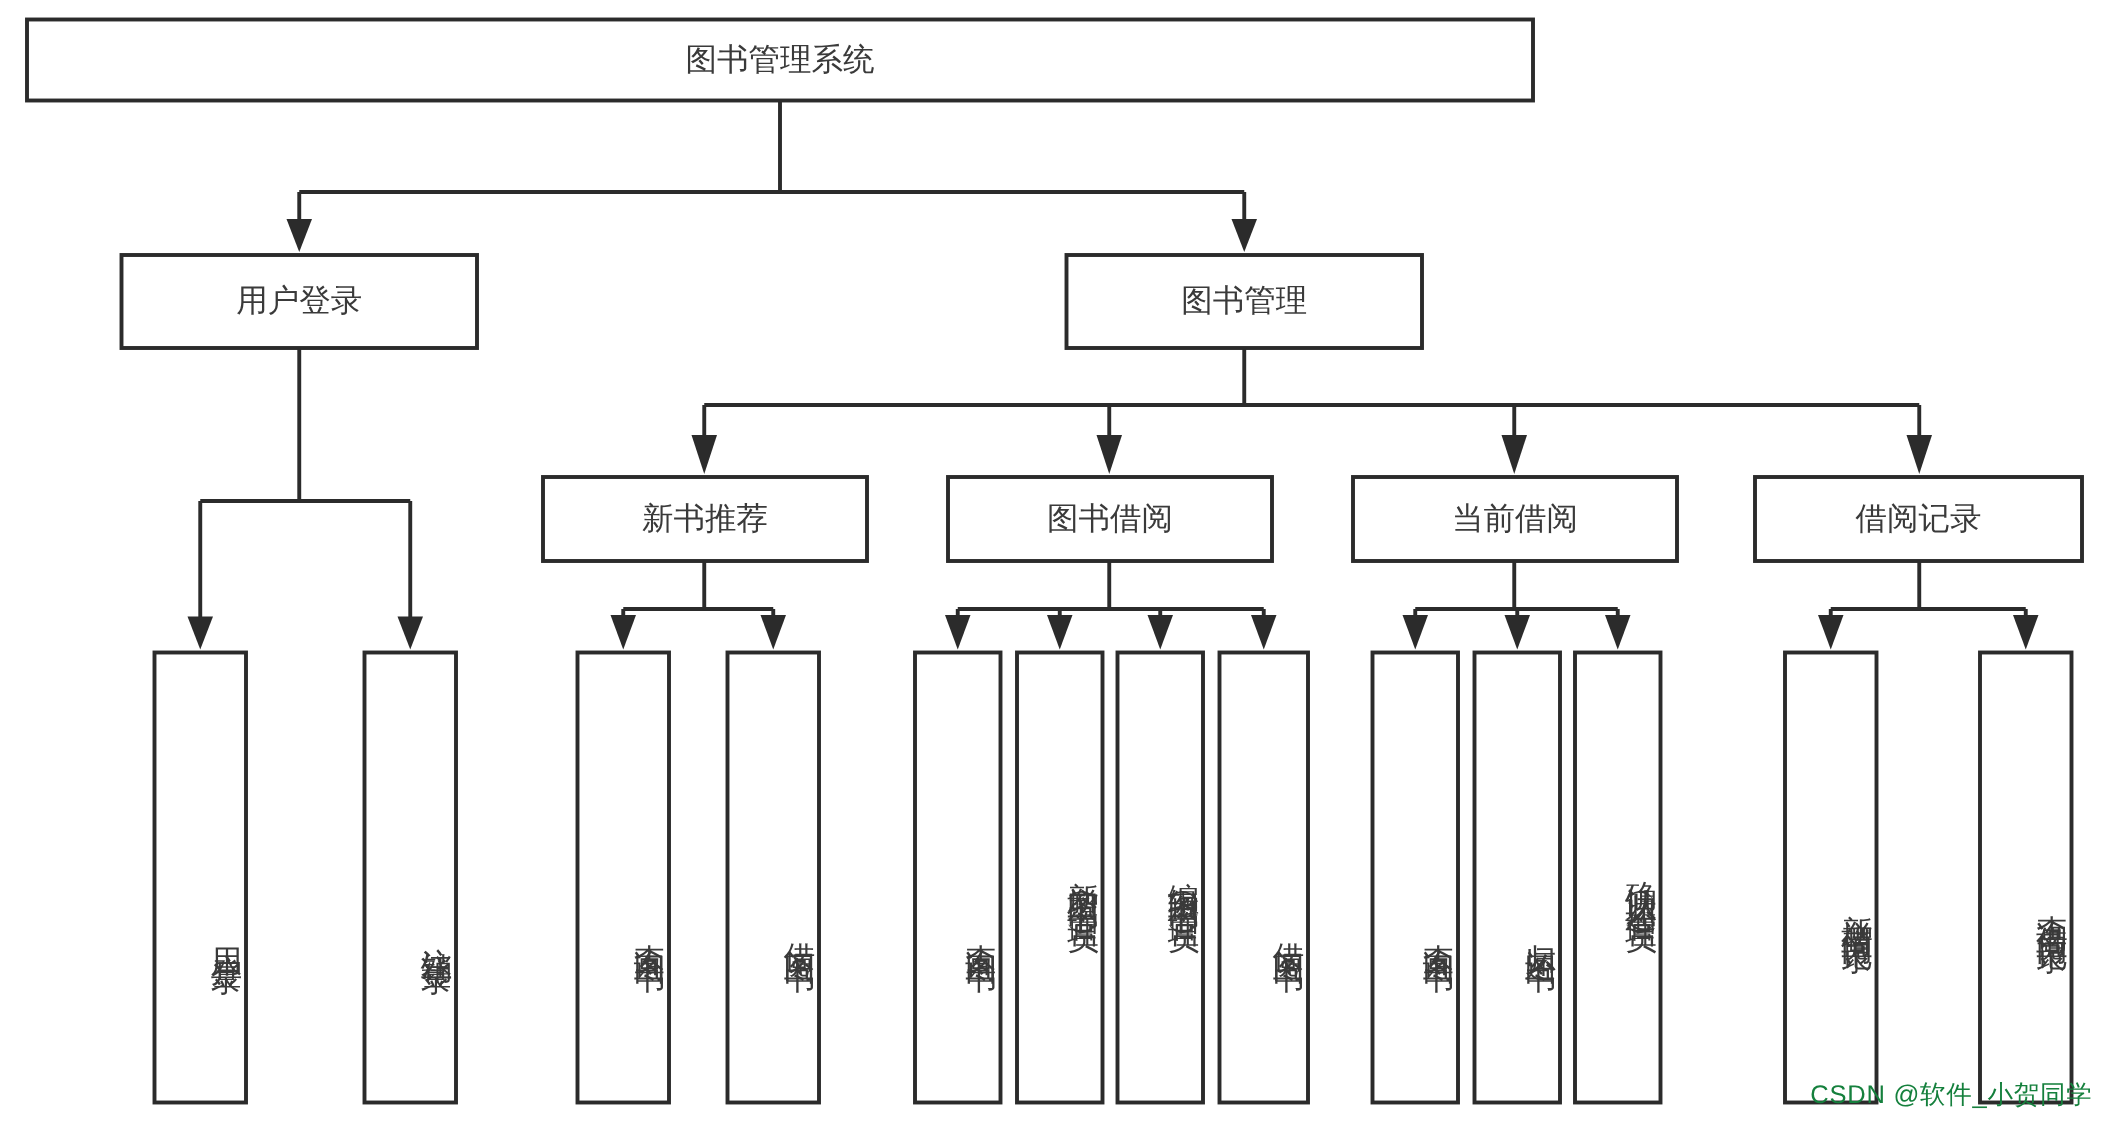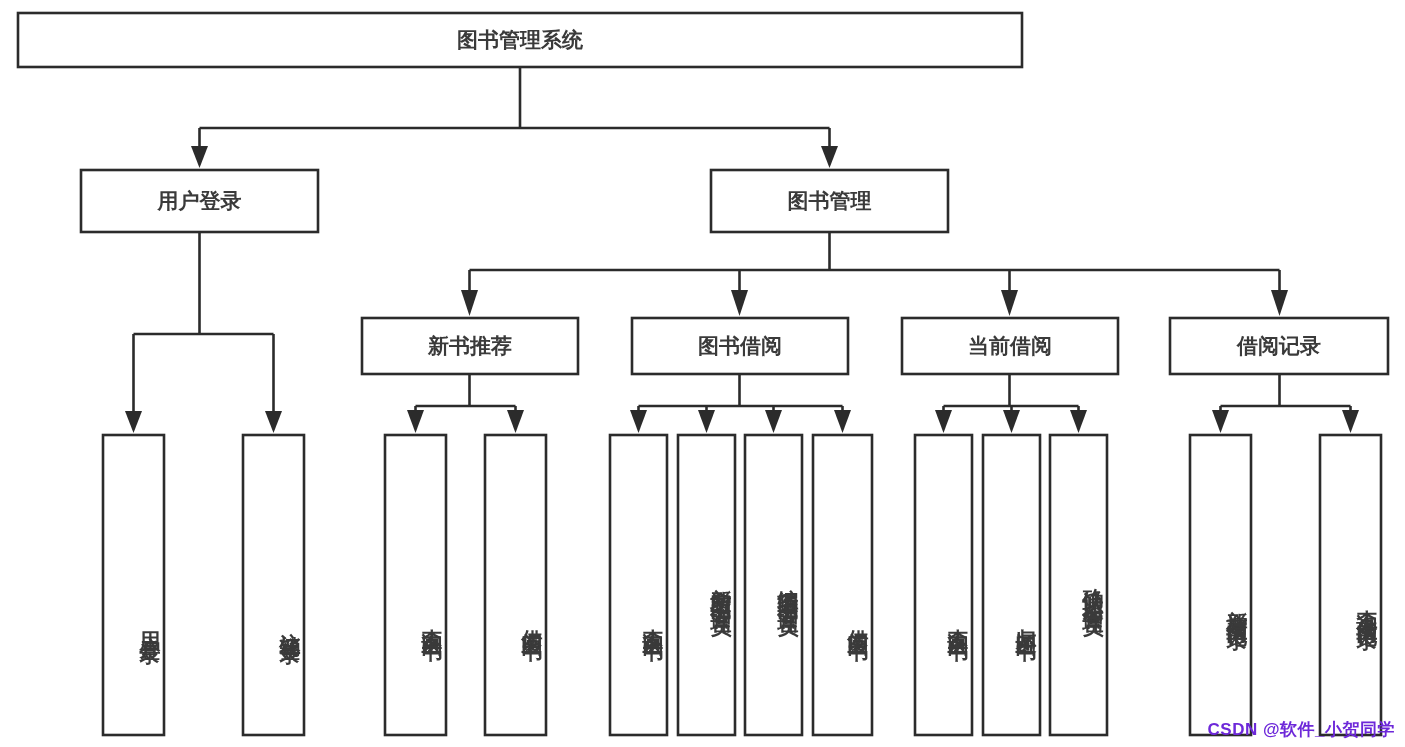--- a/index.html
+++ b/index.html
@@ -10,21 +10,20 @@
   body {
     width: 1405px;
     height: 747px;
     font-family: "Liberation Sans", "DejaVu Sans", sans-serif;
     overflow: hidden;
   }
   #chart-root {
     position: relative;
     width: 1405px;
     height: 747px;
-    font-weight: bold;
   }
   svg.diagram {
     position: absolute;
     left: 0;
     top: 0;
     width: 1405px;
     height: 747px;
   }
   .node-box {
     fill: #ffffff;
@@ -62,21 +61,21 @@
     justify-content: center;
     white-space: nowrap;
     pointer-events: none;
   }
   .watermark {
     position: absolute;
     right: 10px;
     bottom: 6px;
     font-family: "Liberation Sans", "DejaVu Sans", sans-serif;
     font-size: 17px;
-    color: #6d28d9;
+    color: #15803d;
     letter-spacing: 0.5px;
     white-space: nowrap;
   }
 </style>
 </head>
 <body>
 
 <div id="chart-root">
 
   <svg class="diagram" viewBox="0 0 1405 747">

